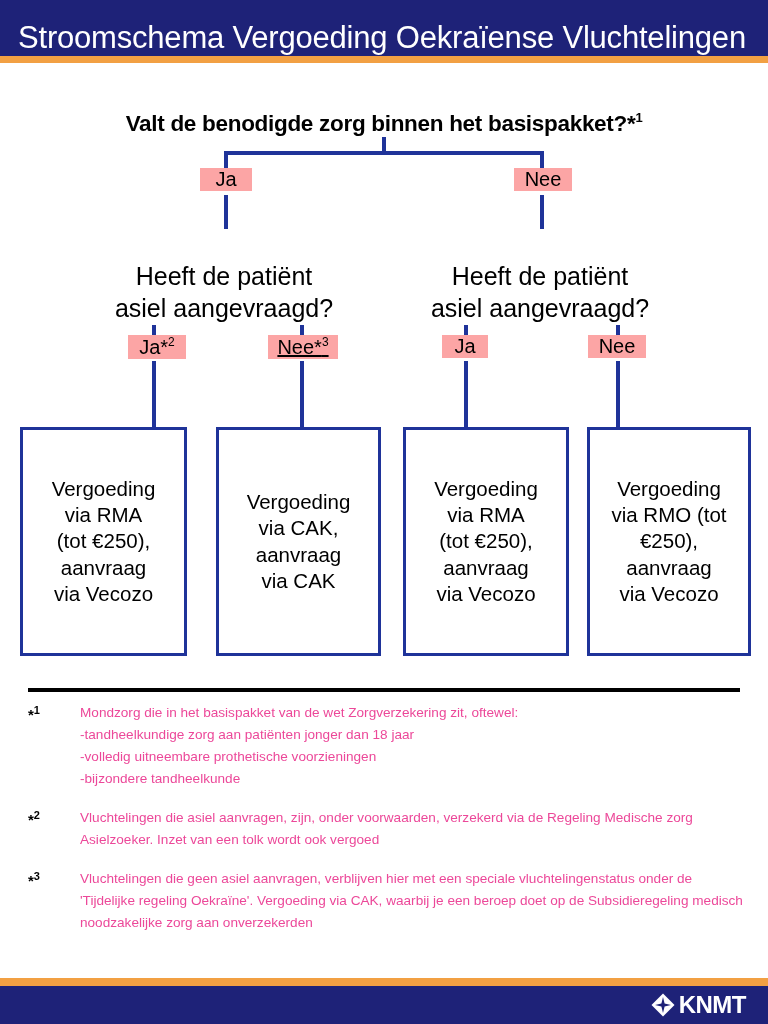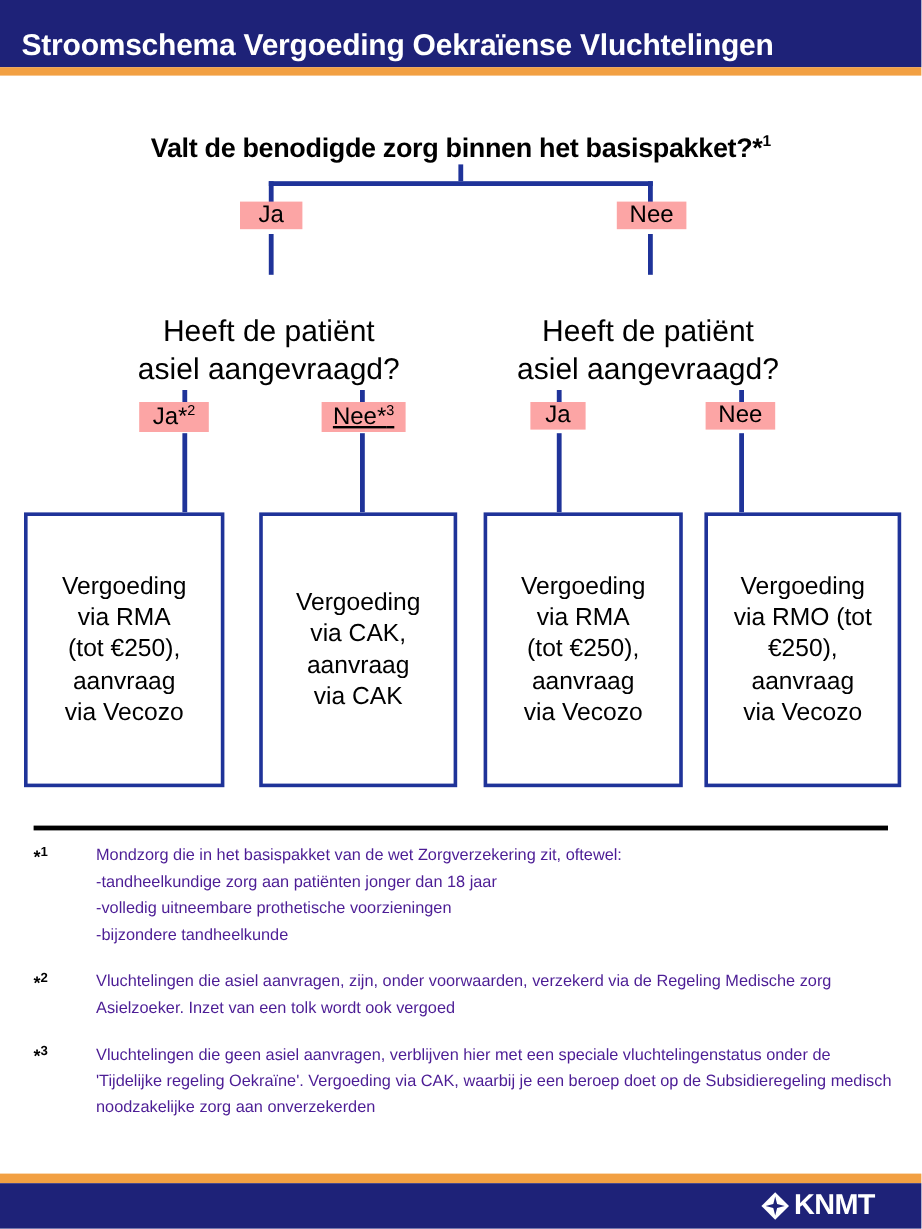--- a/index.html
+++ b/index.html
@@ -24,22 +24,22 @@
     position: absolute;
     left: 0; top: 0;
     width: 768px;
     height: 56px;
     background: #1e2278;
     display: flex;
     align-items: center;
   }
   #header-title {
     color: #ffffff;
-    font-size: 25px;
-    font-weight: bold;
+    font-size: 31px;
+    font-weight: normal;
     letter-spacing: -0.2px;
     padding-left: 18px;
     white-space: nowrap;
     margin-top: 20px;
   }
   #header-accent {
     position: absolute;
     left: 0; top: 56px;
     width: 768px;
     height: 7px;
@@ -156,42 +156,42 @@
     font-weight: bold;
     color: #000000;
     padding-top: 2px;
     white-space: nowrap;
   }
   .note-marker .sup { font-size: 11px; vertical-align: super; }
   .note-body {
     flex: 1;
     font-size: 13.6px;
     line-height: 1.62;
-    color: #4c1d95;
+    color: #ec4899;
     white-space: pre-line;
   }
 
   
   #footer-accent {
     position: absolute;
     left: 0; top: 978px;
     width: 768px;
     height: 8px;
     background: #f2a043;
   }
   #footer-bar {
     position: absolute;
     left: 0; top: 986px;
     width: 768px;
     height: 38px;
     background: #1e2278;
     display: flex;
     align-items: center;
     justify-content: flex-end;
-    padding-right: 39px;
+    padding-right: 22px;
   }
   #logo {
     display: flex;
     align-items: center;
     gap: 3px;
   }
   #logo-mark { display: block; }
   #logo-text {
     color: #ffffff;
     font-size: 24px;
@@ -244,21 +244,21 @@
     <div class="vline" style="left:224px; top:224px; height:32px;"></div>
     <div class="hline" style="left:152px; top:256px; width:152px;"></div>
     <div class="vline" style="left:152px; top:256px; height:26px;"></div>
     <div class="vline" style="left:300px; top:256px; height:26px;"></div>
 
     <div class="vline" style="left:540px; top:224px; height:32px;"></div>
     <div class="hline" style="left:464px; top:256px; width:156px;"></div>
     <div class="vline" style="left:464px; top:256px; height:26px;"></div>
     <div class="vline" style="left:616px; top:256px; height:26px;"></div>
 
-    <div class="branch-label" style="left:116px; top:272px; width:58px;">
+    <div class="branch-label" style="left:128px; top:272px; width:58px;">
       <span>Ja*</span><span class="sup">2</span>
     </div>
     <div class="branch-label" style="left:268px; top:272px; width:70px;text-decoration:underline;">
       <span>Nee*</span><span class="sup">3</span>
     </div>
     <div class="branch-label" style="left:442px; top:272px; width:46px;">
       <span>Ja</span>
     </div>
     <div class="branch-label" style="left:588px; top:272px; width:58px;">
       <span>Nee</span>

